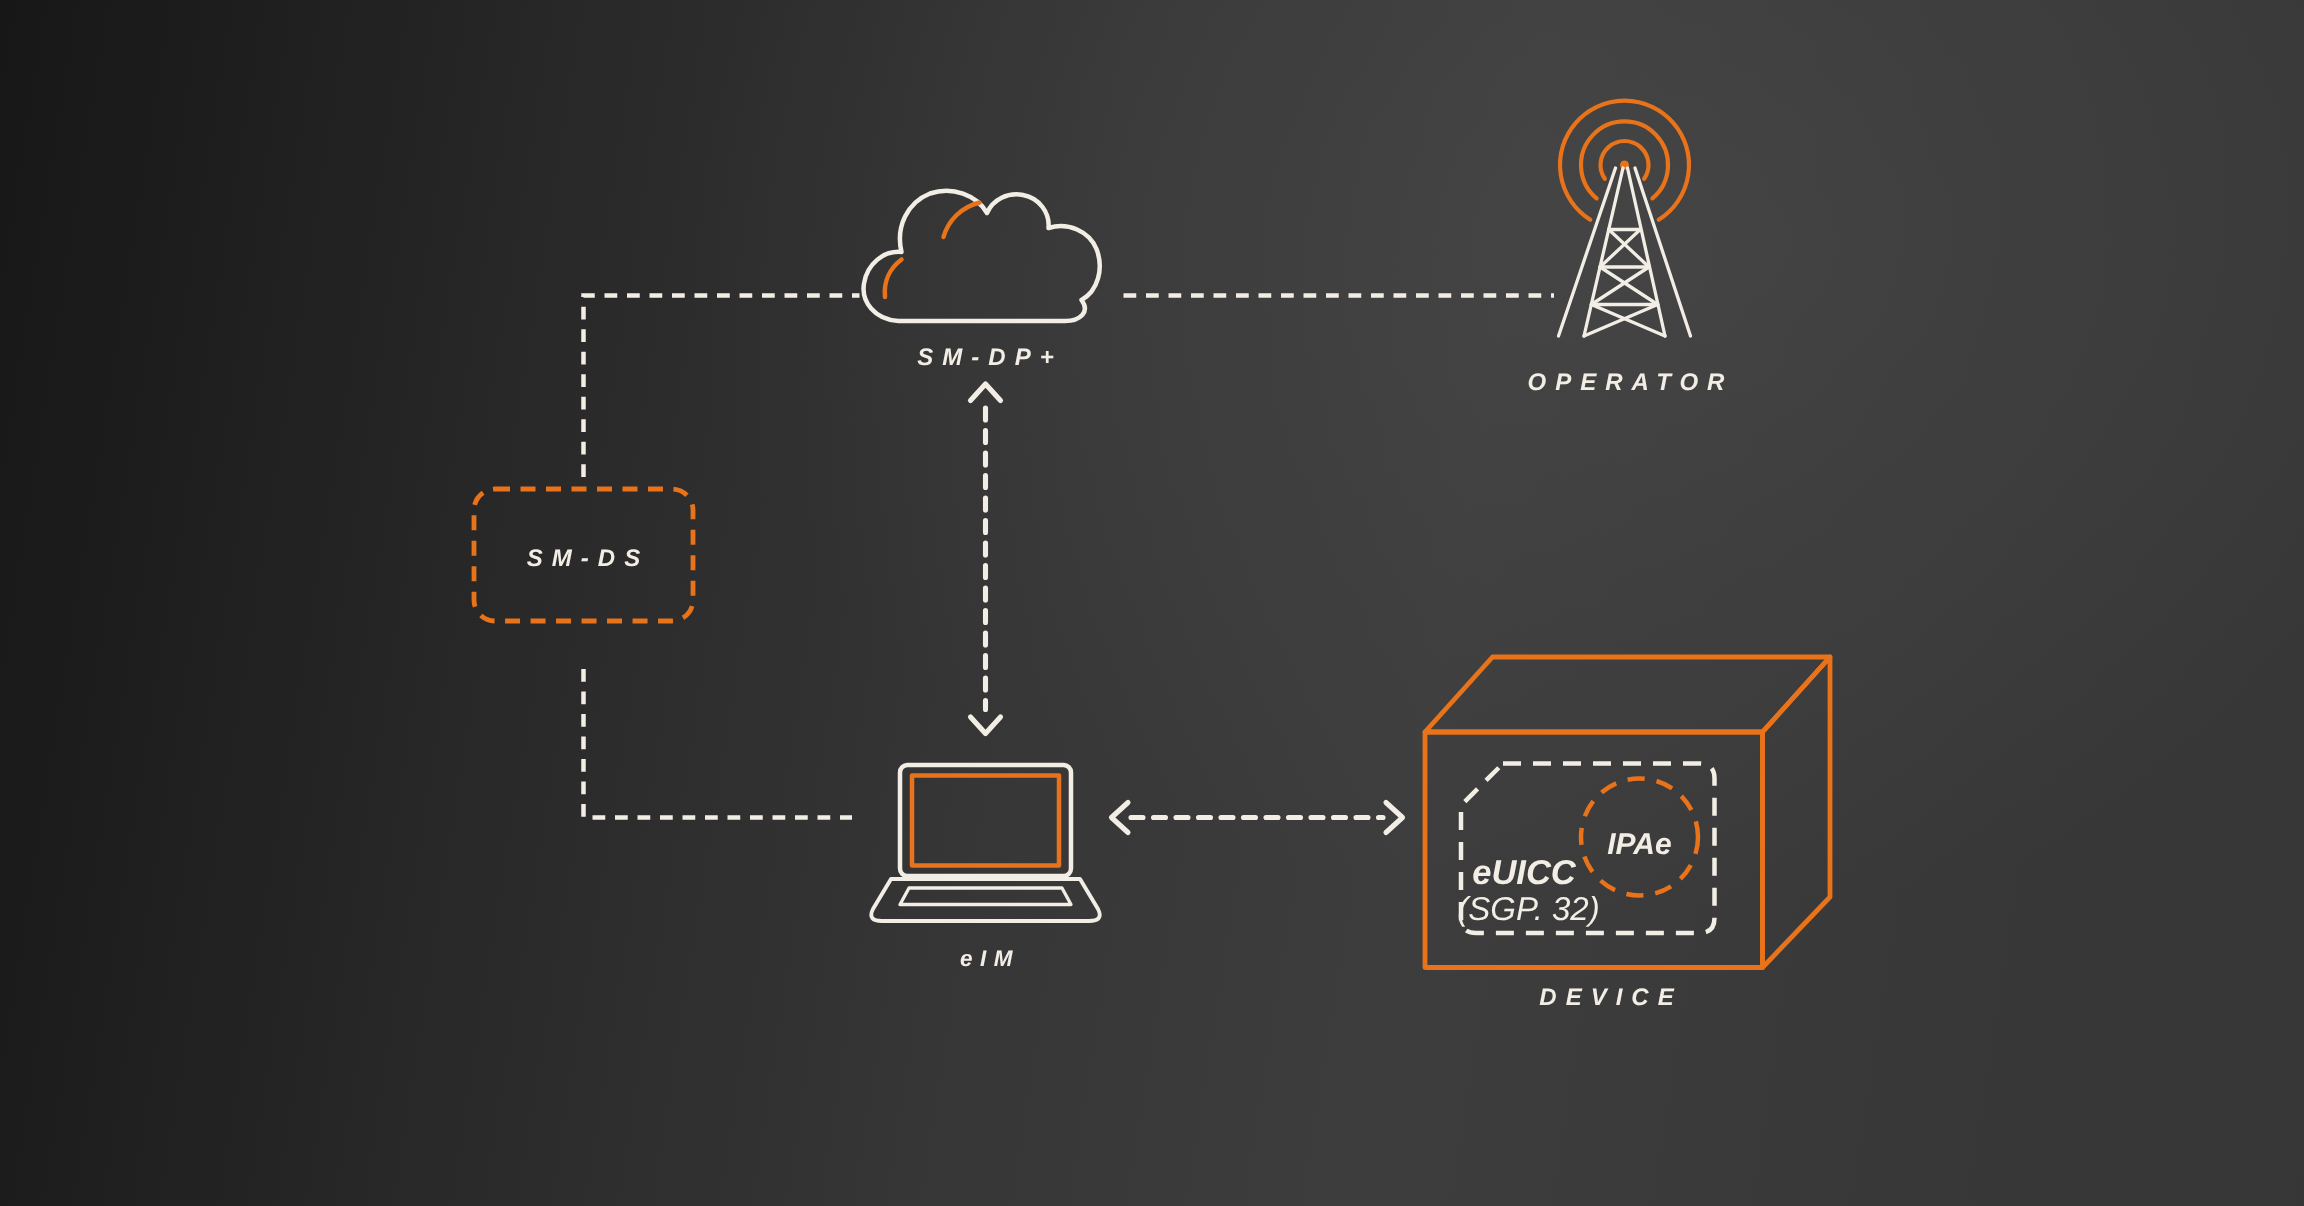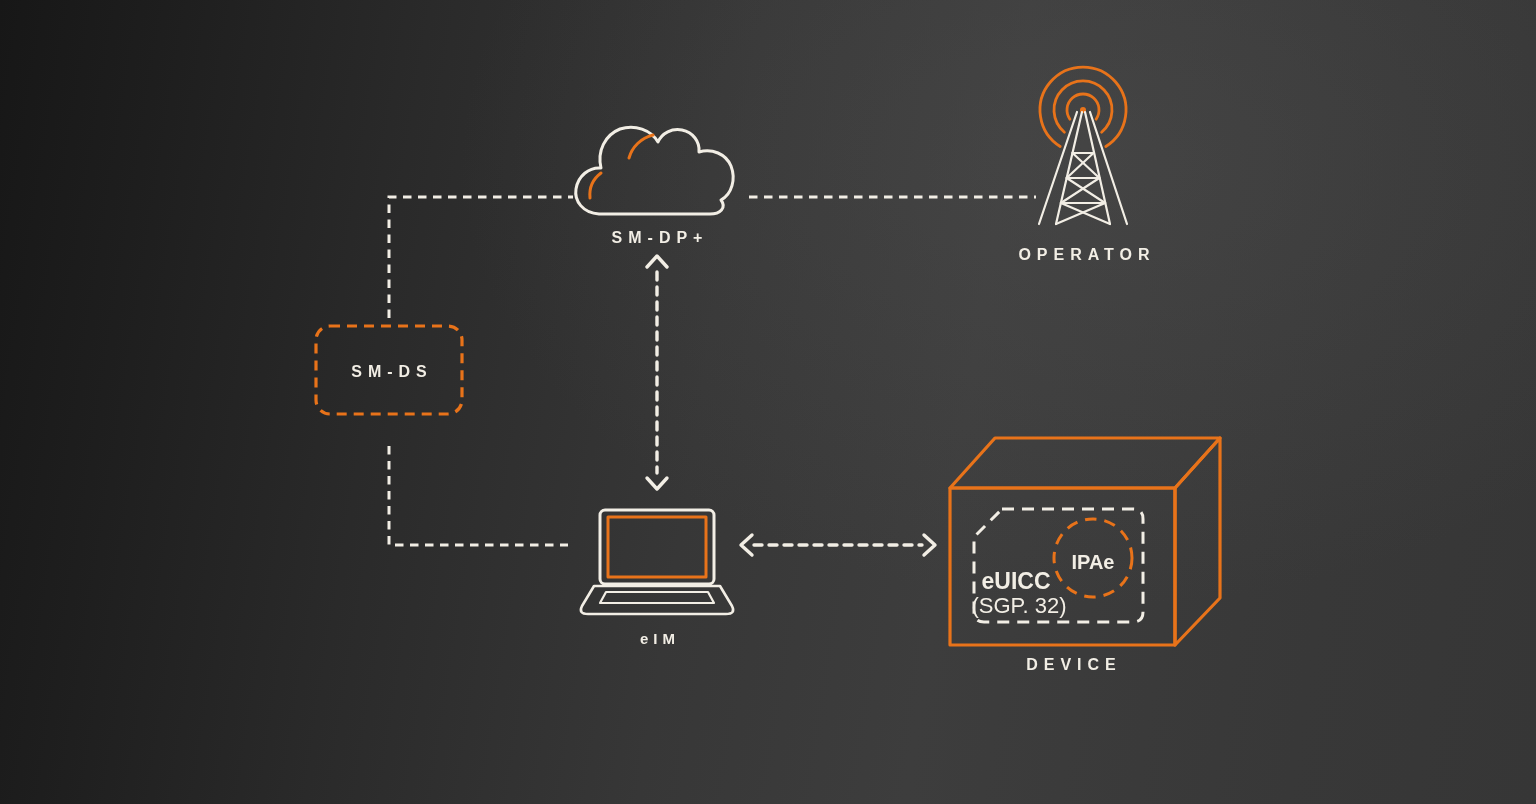--- a/index.html
+++ b/index.html
@@ -4,20 +4,21 @@
 <style>
   html,body{margin:0;padding:0;background:#111;}
   .stage{
     position:relative;
     width:1536px;height:804px;
     overflow:hidden;
     background:
       radial-gradient(900px 620px at 72% 20%, rgba(86,86,86,.32), rgba(0,0,0,0) 72%),
       linear-gradient(99deg,#171717 0%,#1e1e1e 10%,#2a2a2a 26%,#373737 46%,#3d3d3d 62%,#383838 85%,#363636 100%);
     font-family:"Liberation Sans",sans-serif;
+    font-style:italic;
   }
   svg{position:absolute;inset:0;}
   .lbl{
     fill:#f2eee5;
     font-family:"Liberation Sans",sans-serif;
     font-weight:bold;
   }
   .node-lbl{font-size:16px;letter-spacing:6px;}
   .cream{stroke:#f2eee5;}
   .orange{stroke:#e8731a;}

